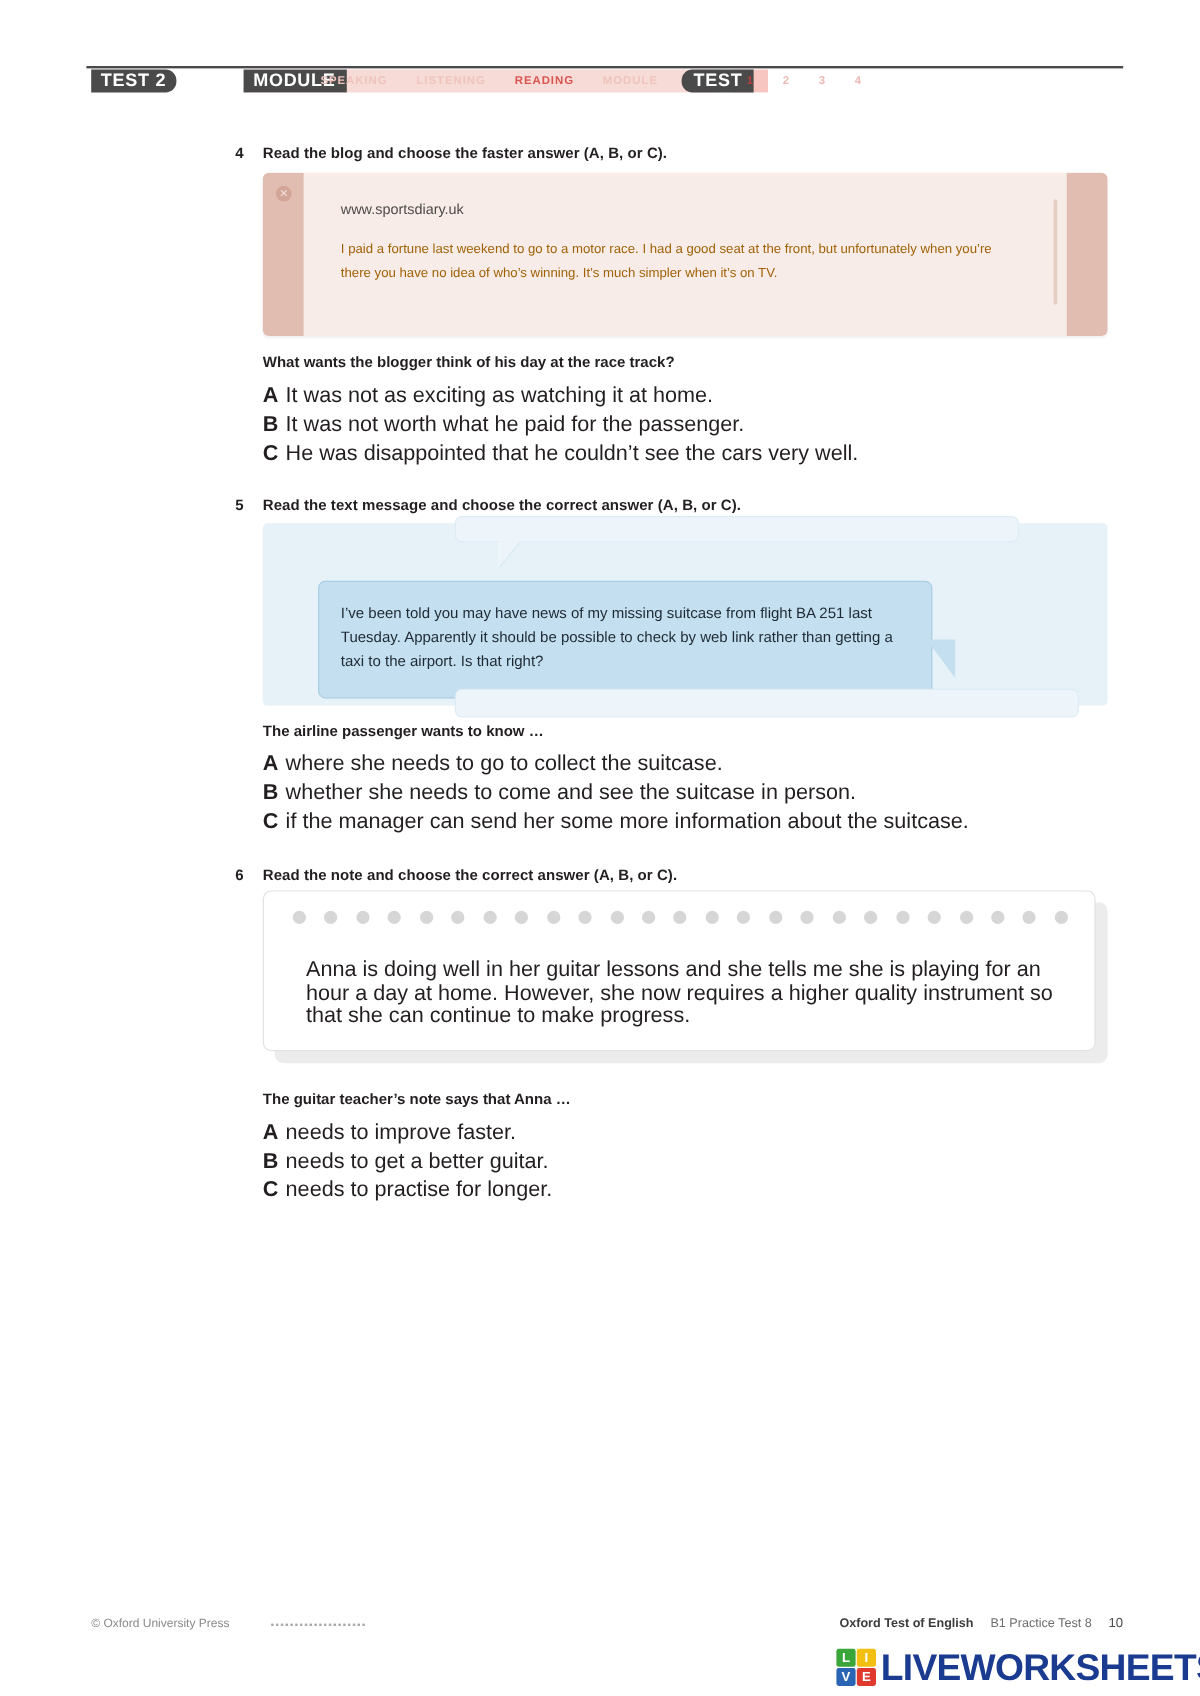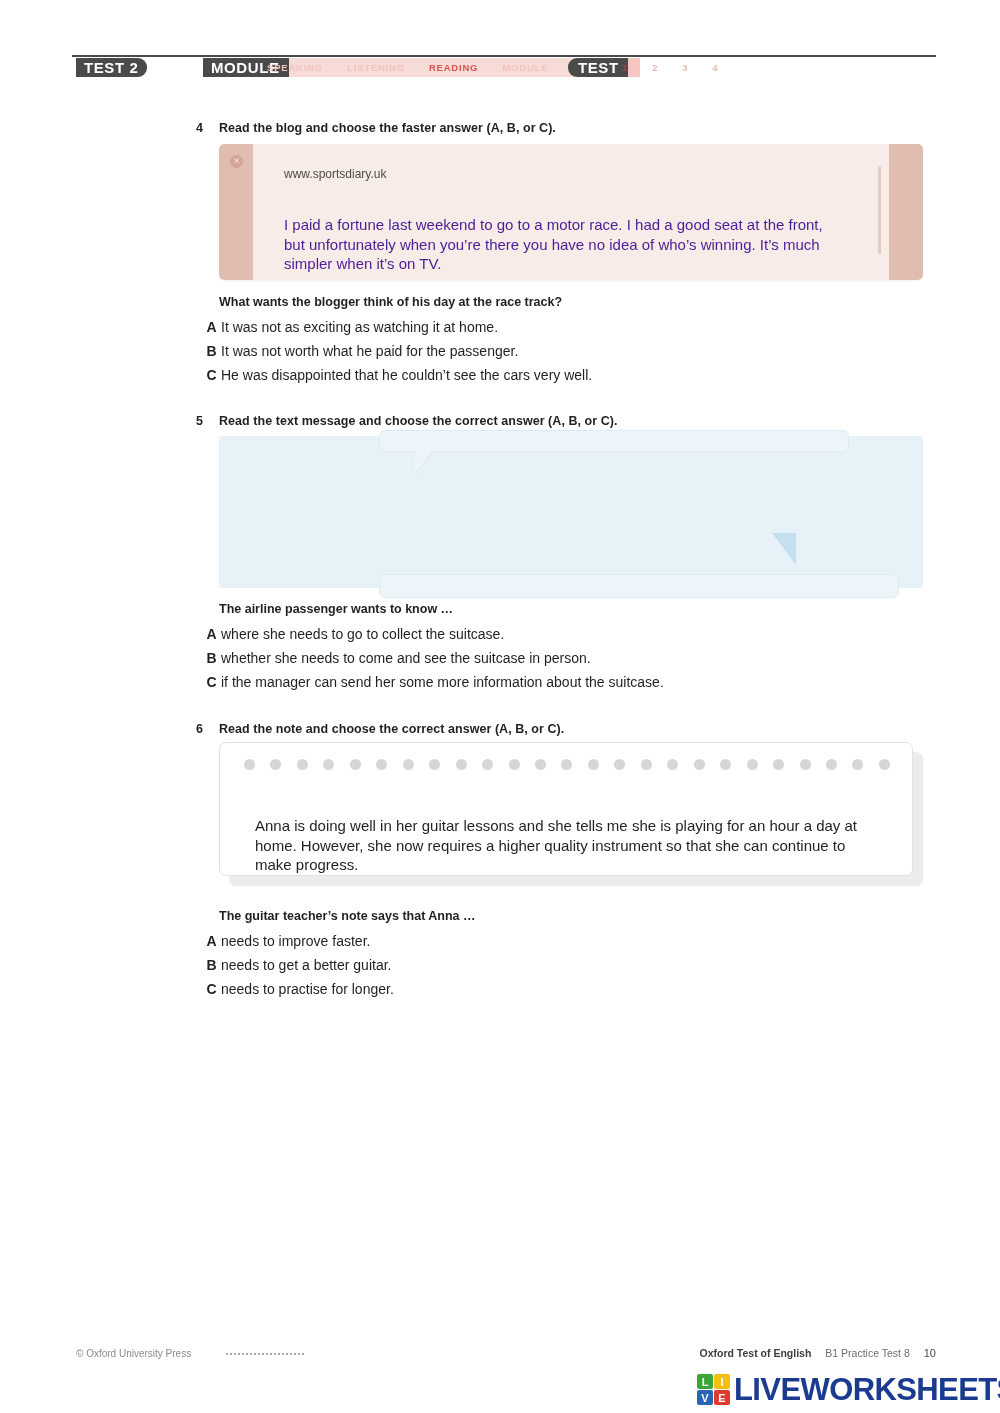--- a/index.html
+++ b/index.html
@@ -123,25 +123,24 @@
   
   .stem {
     position: absolute;
     left: 219px;
     font-size: 12.5px;
     font-weight: bold;
     color: #231f20;
   }
   .opt {
     position: absolute;
-    left: 202px;
-    font-size: 14px;
+    left: 219px;
+    font-size: 18px;
     color: #231f20;
     white-space: nowrap;
-    text-align: center;
   }
   .opt .letter {
     display: inline-block;
     width: 19px;
     font-weight: bold;
   }
 
   
   .blog-card {
     position: absolute;
@@ -191,24 +190,23 @@
   .blog-url {
     position: absolute;
     left: 65px; top: 23px;
     font-size: 12px;
     color: #4e4a48;
   }
   .blog-body {
     position: absolute;
     left: 65px; top: 55px;
     width: 560px;
-    font-size: 15px;
+    font-size: 11px;
     line-height: 19.5px;
-    color: #4c1d95;
-    margin-top: 16px;
+    color: #a16207;
   }
 
   
   .sms-wrap {
     position: absolute;
     left: 219px;
     top: 436px;
     width: 704px;
     height: 152px;
   }
@@ -294,24 +292,23 @@
   }
   .note-hole {
     width: 11px; height: 11px;
     border-radius: 50%;
     background: #d6d6d6;
   }
   .note-body {
     position: absolute;
     left: 35px; top: 55px;
     width: 625px;
-    font-size: 15px;
+    font-size: 18px;
     line-height: 19.5px;
     color: #231f20;
-    margin-top: 18px;
   }
 
   
   .footer-left {
     position: absolute;
     left: 76px; top: 1348px;
     font-size: 10px;
     color: #8a8a8a;
   }
   .footer-dots {
@@ -422,20 +419,23 @@
 </div>
 
 <div class="qblock">
   <div class="qnum" style="top:414px">5</div>
   <div class="qhead qtext" style="top:414px">Read the text message and choose the correct answer (A, B, or C).</div>
 
   <div class="sms-wrap">
     <div class="sms-bg"></div>
     <div class="sms-ghost-top"></div>
     <div class="sms-ghost-top-tail"></div>
+    <div class="sms-bubble">
+      <div class="sms-bubble-text">I’ve been told you may have news of my missing suitcase from flight BA 251 last Tuesday. Apparently it should be possible to check by web link rather than getting a taxi to the airport. Is that right?</div>
+    </div>
     <div class="sms-bubble-tail"></div>
     <div class="sms-ghost-bottom"></div>
   </div>
 
   <div class="stem" style="top:602px">The airline passenger wants to know …</div>
   <div class="opt" style="top:626px">
     <span class="letter">A</span><span>where she needs to go to collect the suitcase.</span>
   </div>
   <div class="opt" style="top:650px">
     <span class="letter">B</span><span>whether she needs to come and see the suitcase in person.</span>

